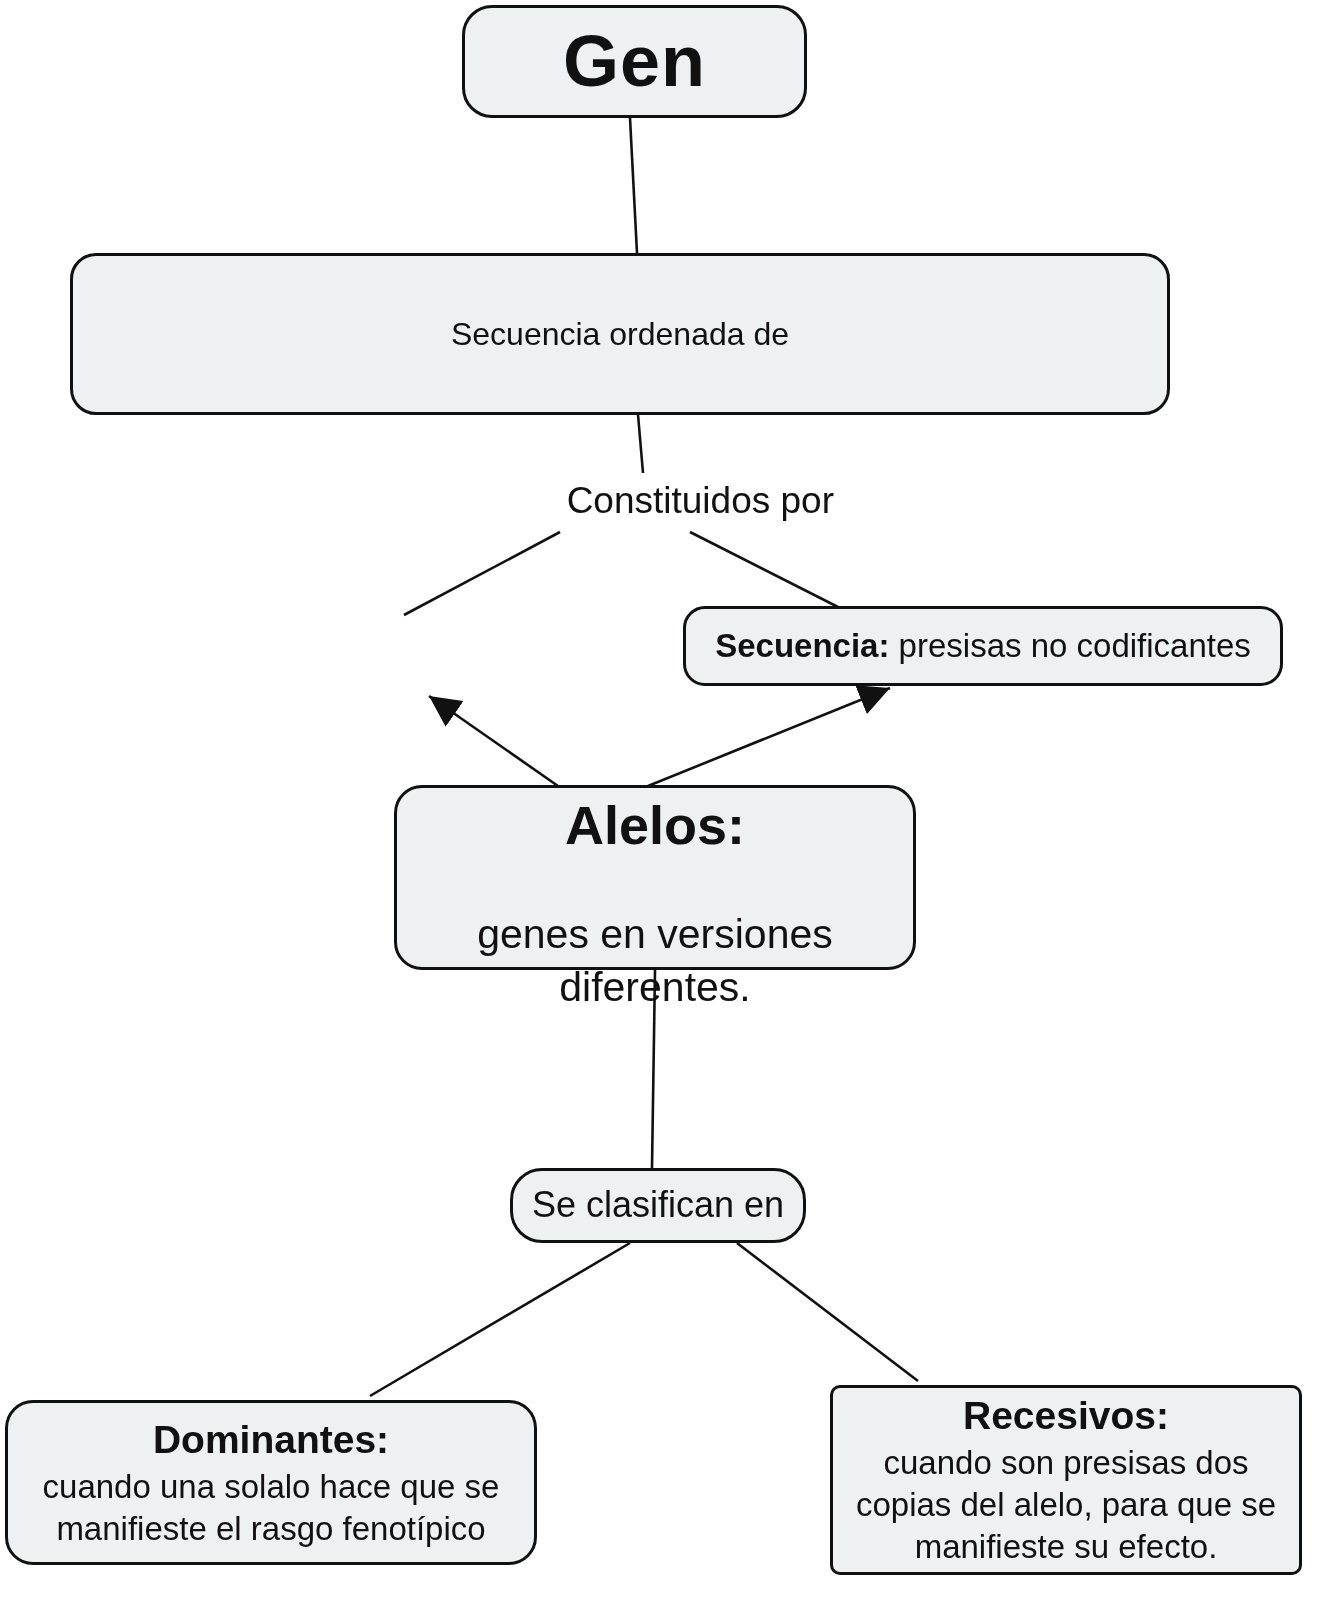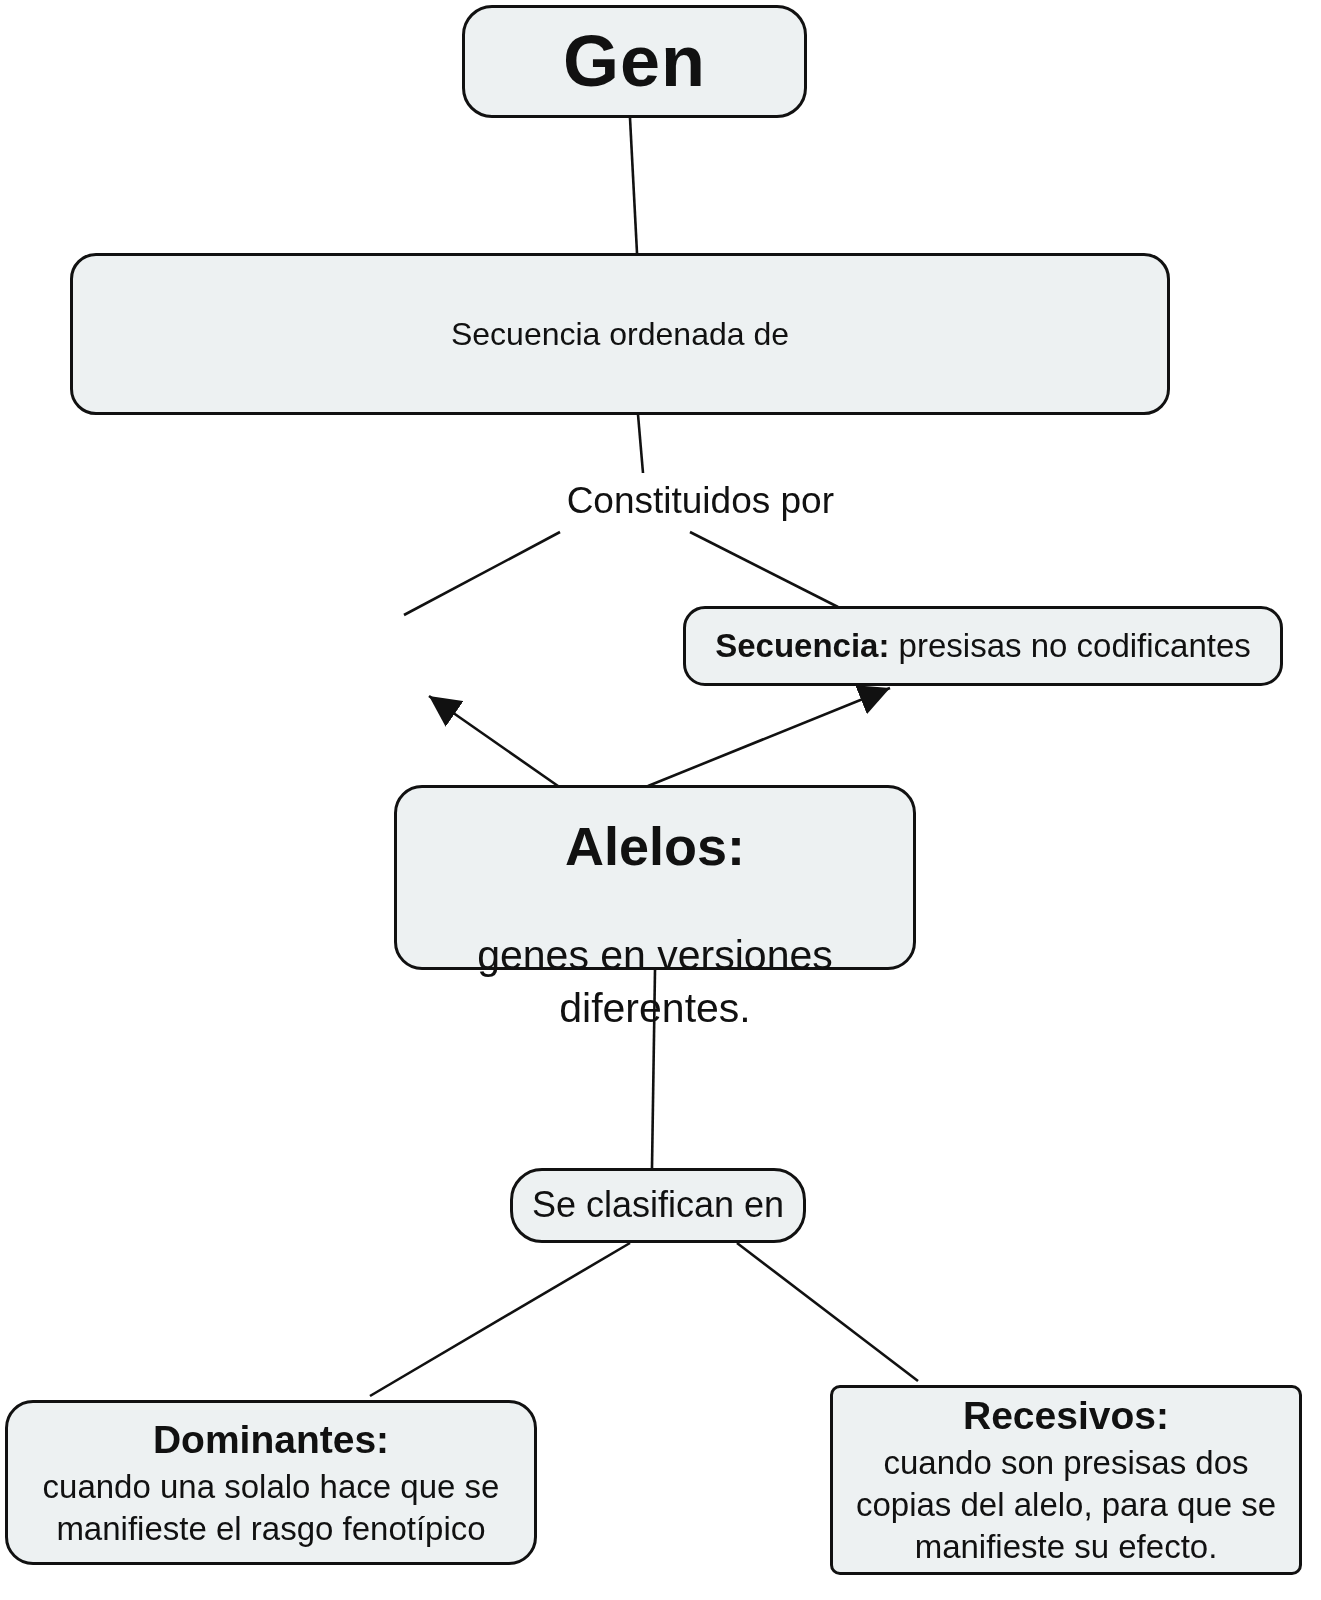--- a/index.html
+++ b/index.html
@@ -36,21 +36,21 @@
   .term{font-weight:700;}
 
   .node-gen{left:462px;top:5px;width:345px;height:113px;border-radius:30px;
     font-size:72px;font-weight:700;letter-spacing:1px;}
   .node-secuencia{left:70px;top:253px;width:1100px;height:162px;border-radius:26px;
     font-size:32px;line-height:1.5;}
   .label-constituidos{left:434px;top:476px;width:400px;height:50px;font-size:37px;}
   .node-exones{left:66px;top:614px;width:512px;height:80px;border-radius:22px;font-size:33px;}
   .node-intrones{left:683px;top:606px;width:600px;height:80px;border-radius:22px;font-size:33px;}
   .node-alelos{left:394px;top:785px;width:522px;height:185px;border-radius:28px;
-    justify-content:space-between;padding:23px 10px 20px;}
+    justify-content:space-between;padding:2px 10px 20px;}
   .node-alelos .title{font-size:54px;font-weight:700;}
   .node-alelos .definition{font-size:41px;margin-top:48px;}
   .node-clasifican{left:510px;top:1168px;width:296px;height:75px;border-radius:32px;font-size:36px;}
   .node-dominantes{left:5px;top:1400px;width:532px;height:165px;border-radius:28px;font-size:33px;}
   .node-recesivos{left:830px;top:1385px;width:472px;height:190px;border-radius:10px;font-size:33px;}
   .node-dominantes .term,.node-recesivos .term{font-size:39px;}
   .defline{white-space:nowrap;line-height:1.28;}
 </style>
 </head>
 <body>

